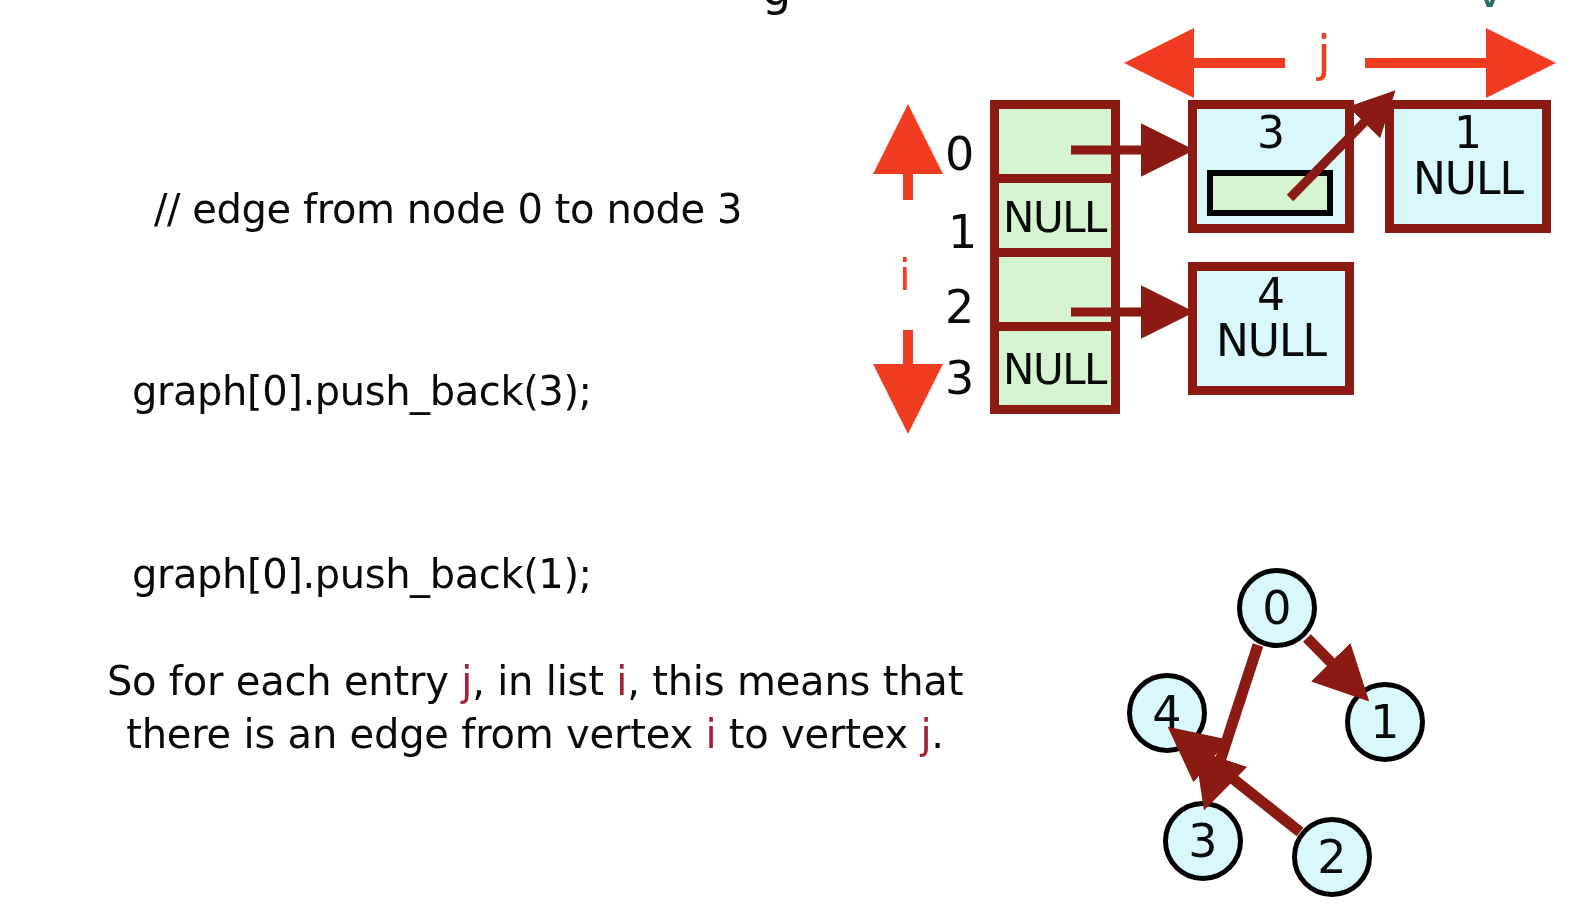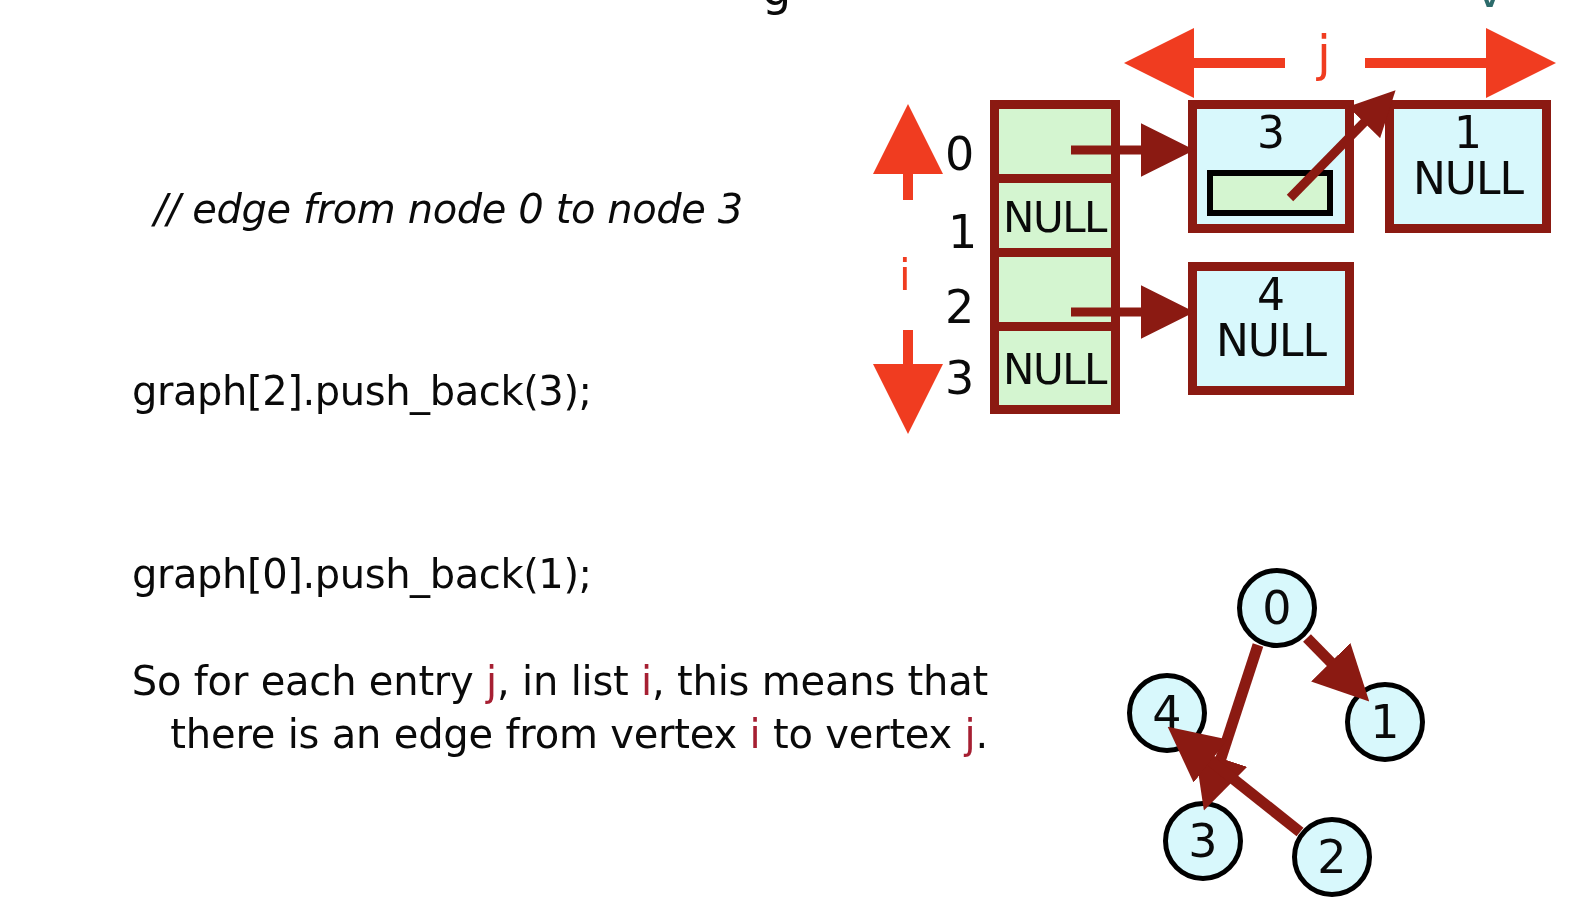--- a/index.html
+++ b/index.html
@@ -29,32 +29,31 @@
     font-size: 40px;
     font-weight: 400;
     letter-spacing: -0.4px;
     line-height: 1.52;
   }
   .code-line {
     white-space: pre;
   }
   .code-line.indent {
     padding-left: 22px;
-    font-style: italic;
   }
   .accent-dark {
     color: #a61f32;
   }
 
   .explain-block {
     position: absolute;
-    left: 118px;
+    left: 100px;
     top: 655px;
     width: 870px;
-    text-align: right;
+    text-align: center;
     color: #0a0a0a;
     font-size: 40px;
     line-height: 1.32;
     letter-spacing: -0.2px;
   }
 
   
   .frag {
     position: absolute;
     overflow: hidden;
@@ -177,21 +176,21 @@
   </div>
   <div class="frag" style="left:1476px; top:0px; width:34px; height:14px;">
     <span style="left:0; top:-32px; color:#2c6b6b;">v</span>
   </div>
 
   <div class="code-block">
     <div class="code-line indent">
       <span>// edge from node 0 to node 3</span>
     </div>
     <div class="code-line">
-      <span>graph[2].push_back(3);</span>
+      <span>graph[0].push_back(3);</span>
     </div>
     <div class="code-line">
       <span>graph[0].push_back(1);</span>
     </div>
   </div>
 
   <div class="explain-block"><span>So for each entry </span><span class="accent-dark">j</span><span>, in list </span><span class="accent-dark">i</span><span>, this means that there is an edge from vertex </span><span class="accent-dark">i</span><span> to vertex </span><span class="accent-dark">j</span><span>.</span></div>
 
   <div id="arraycol">
     <div class="arr-cell">

